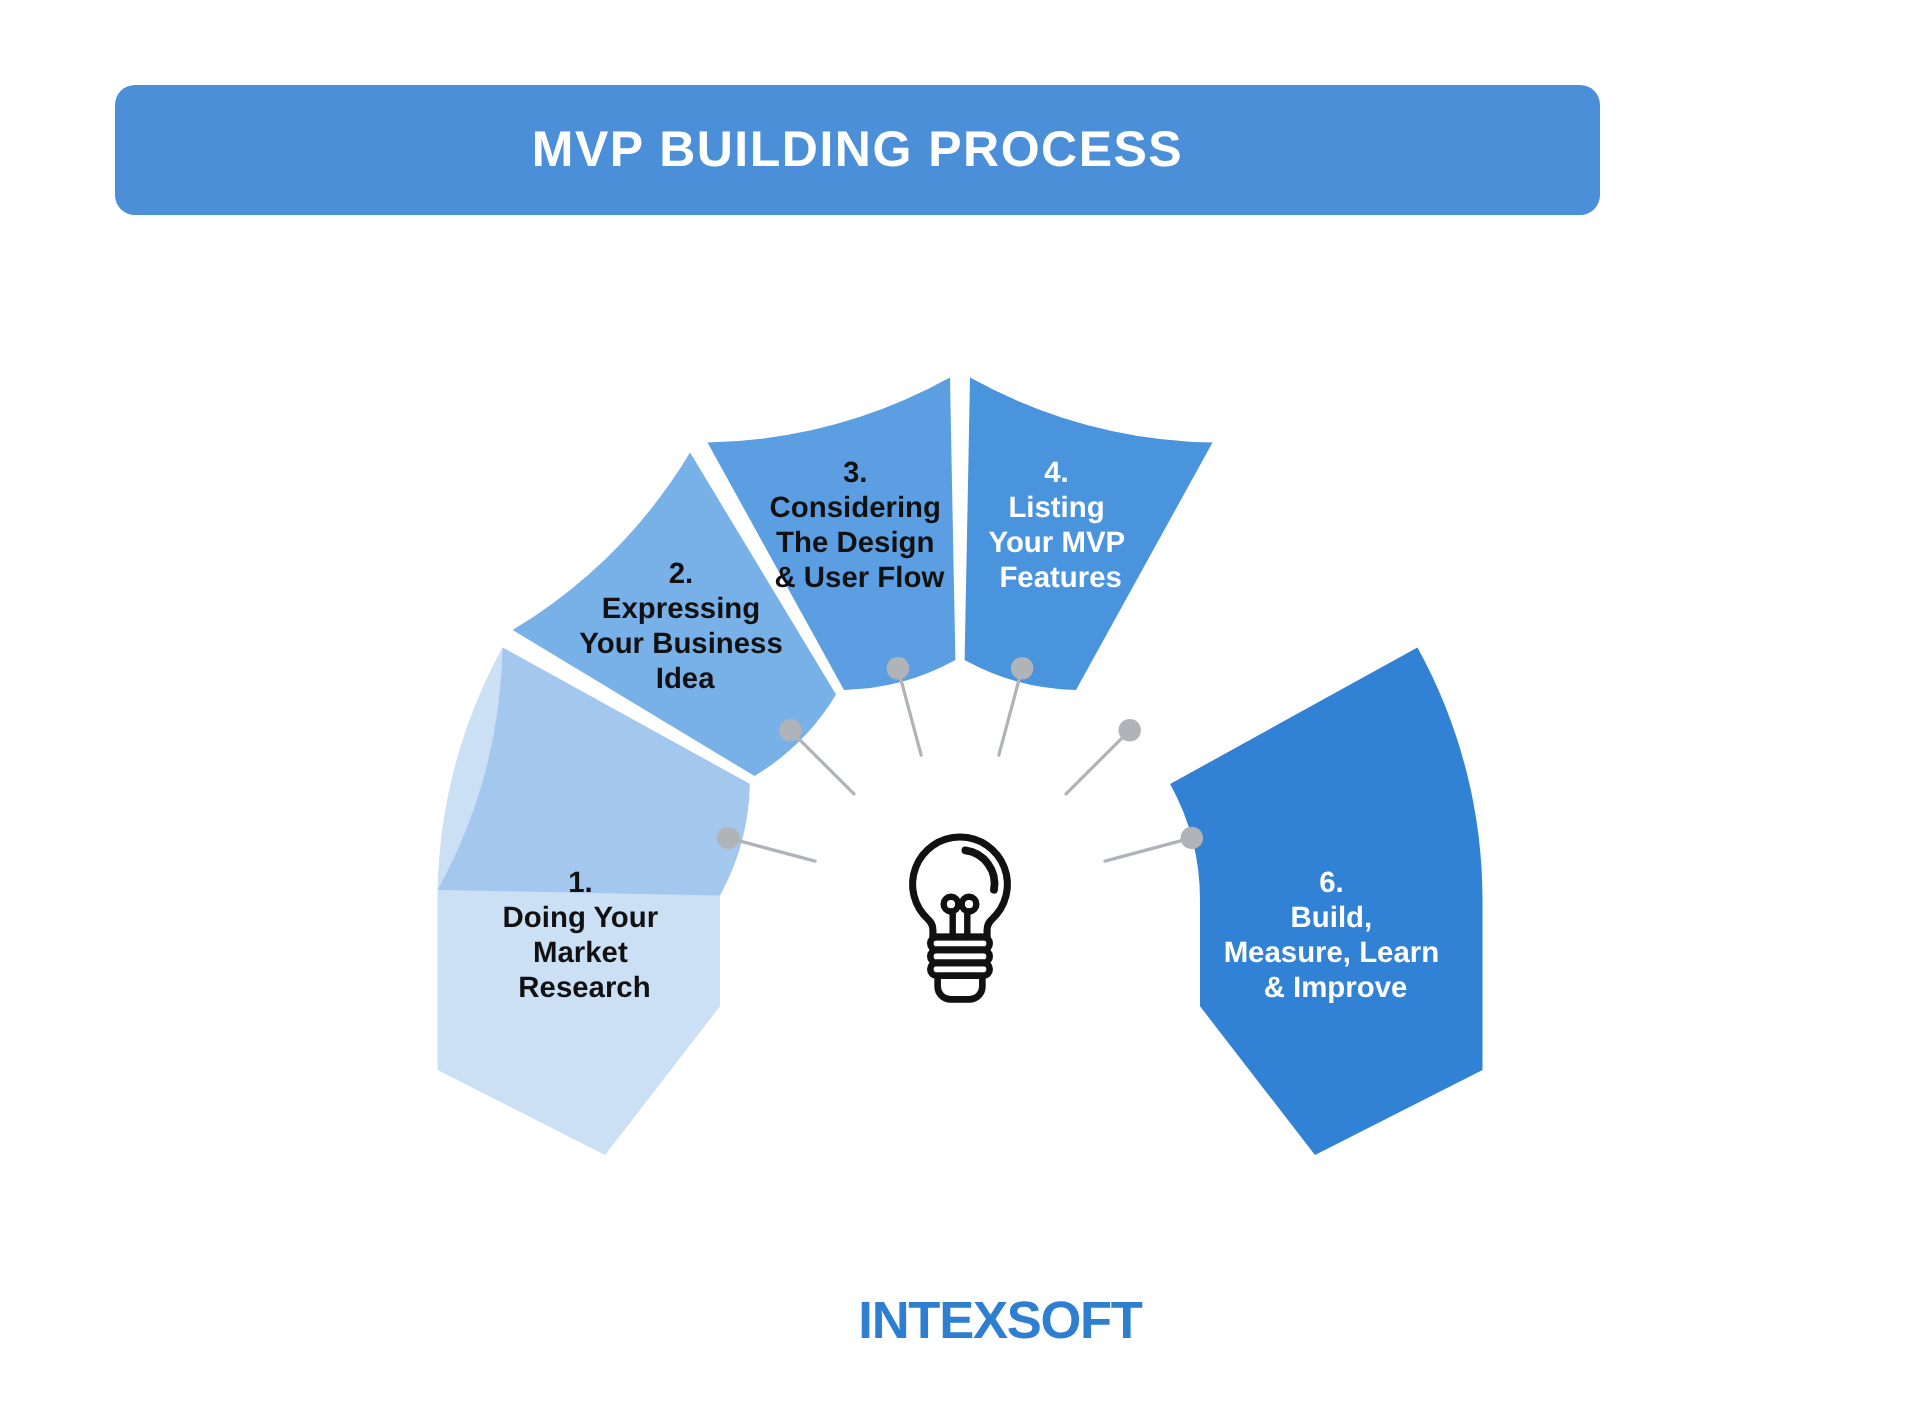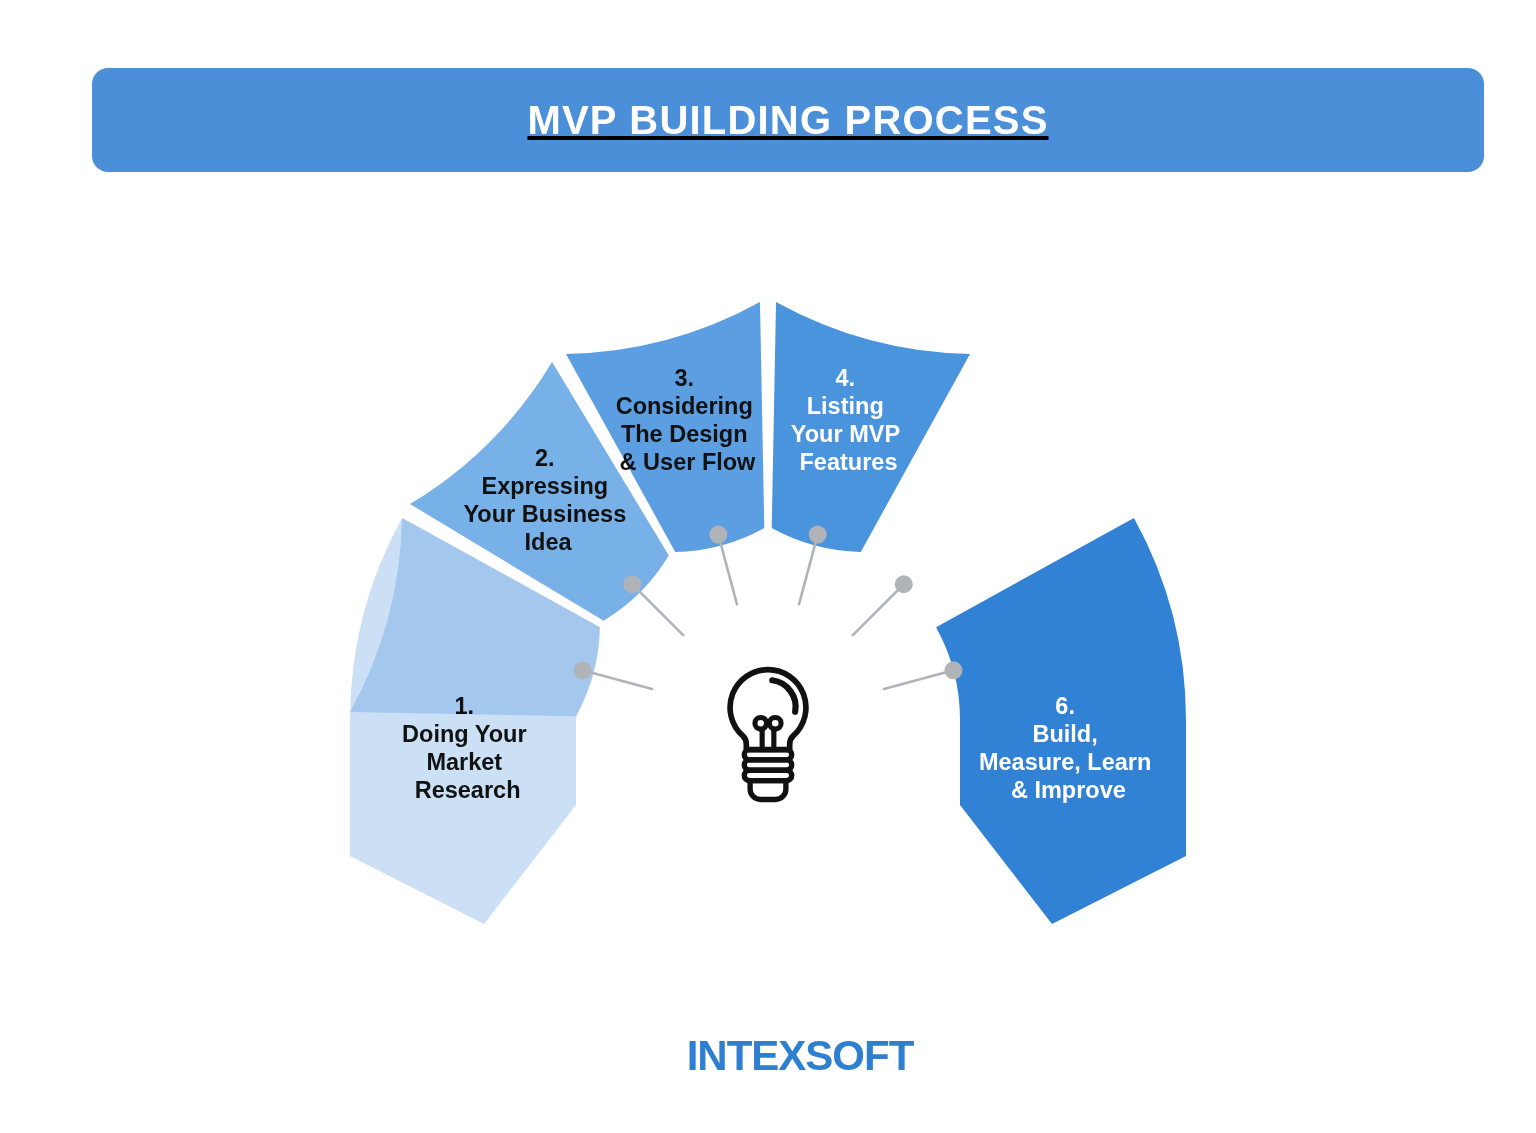--- a/index.html
+++ b/index.html
@@ -13,29 +13,28 @@
     font-family: "Liberation Sans", sans-serif;
     position: relative;
     overflow: hidden;
   }
 
   
   .title-bar {
     position: absolute;
     left: 92px;
     top: 68px;
-    width: 1392px;
+    width: 1188px;
     height: 104px;
     background: #4a8fd8;
     border-radius: 16px;
     display: flex;
     align-items: center;
     justify-content: center;
     box-sizing: border-box;
-    text-decoration: underline;
   }
   .title-bar .title-text {
     color: #ffffff;
     font-size: 40px;
     font-weight: bold;
     letter-spacing: 1.2px;
     font-family: "Liberation Sans", sans-serif;
   }
 
   

